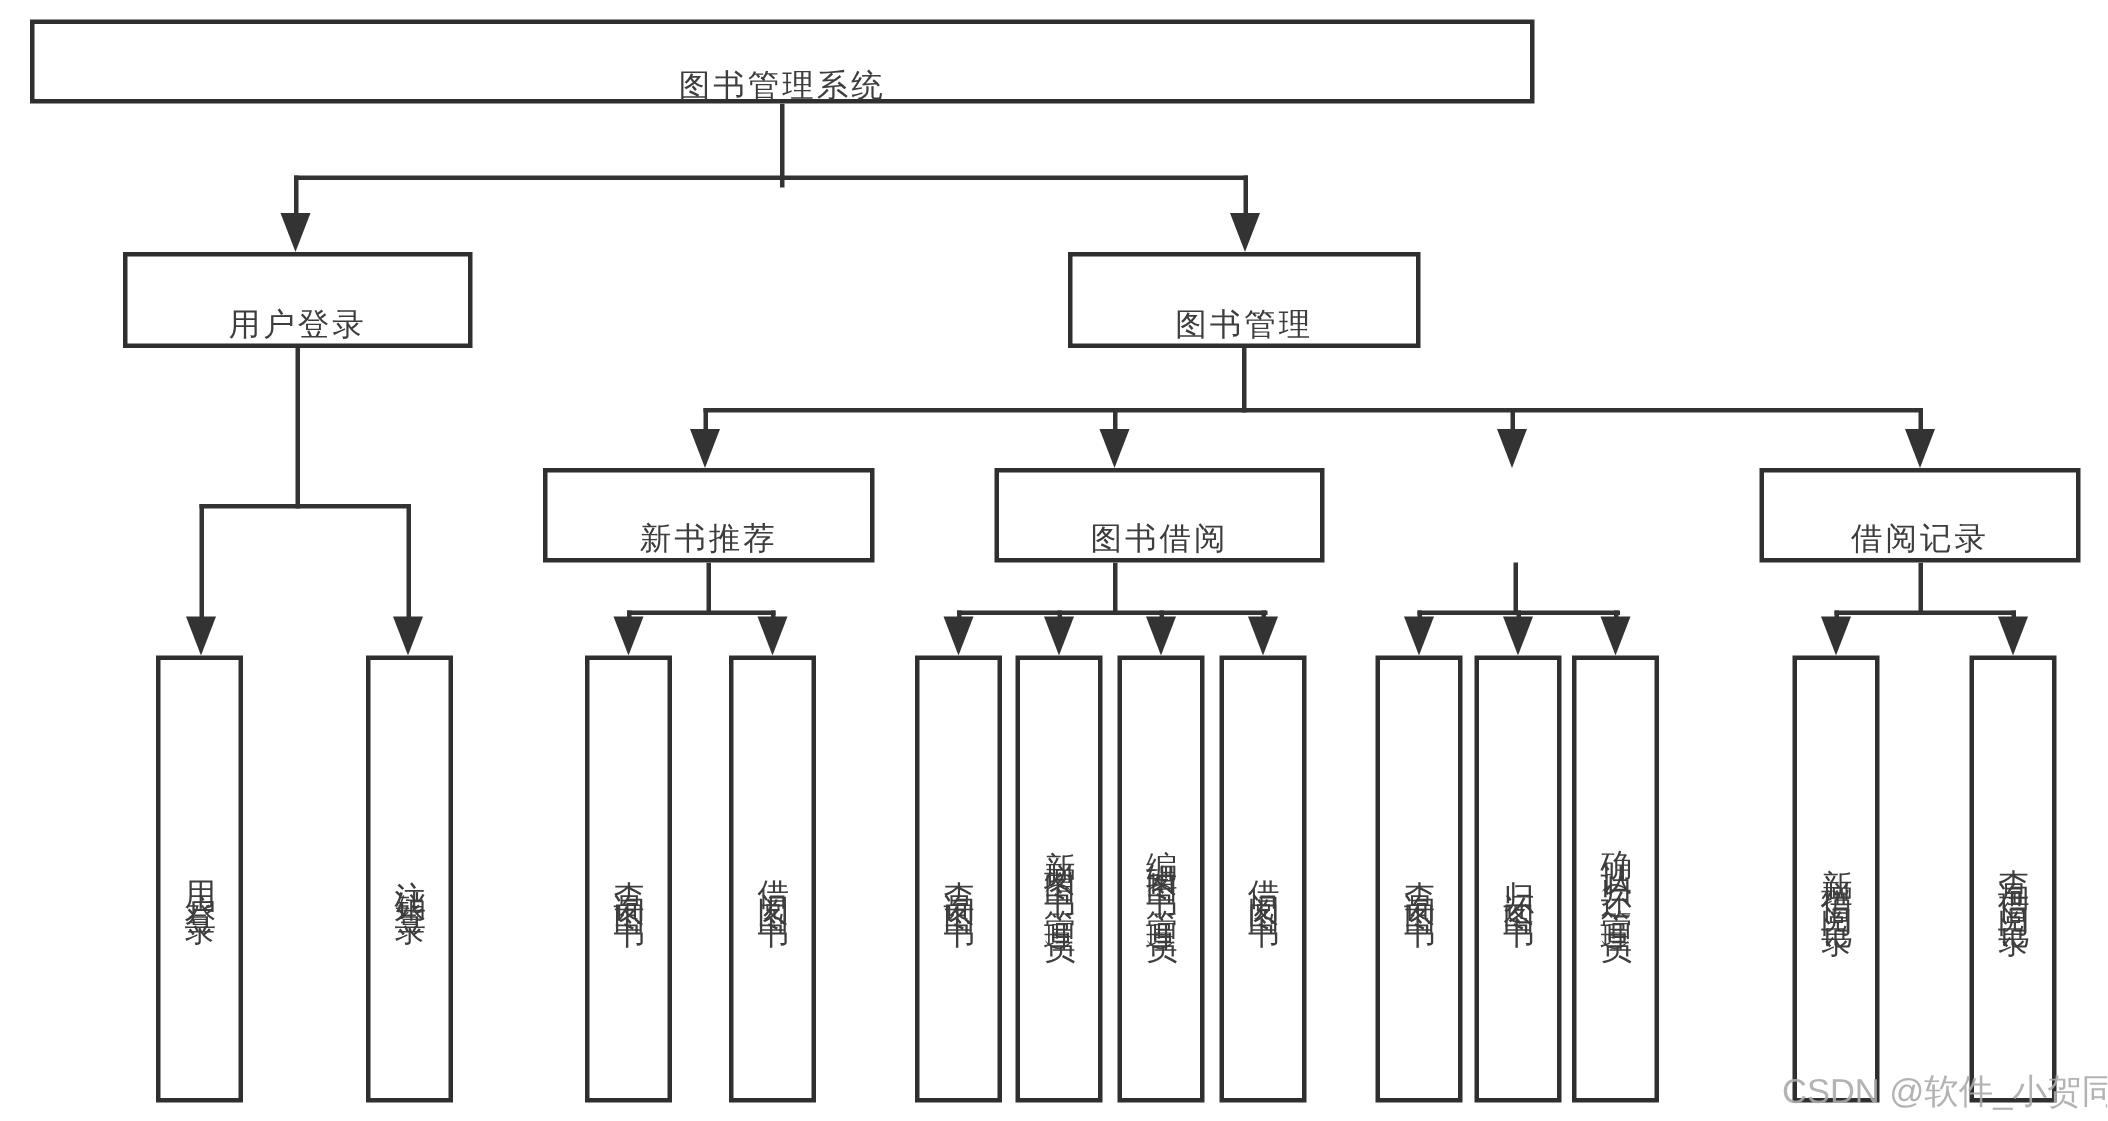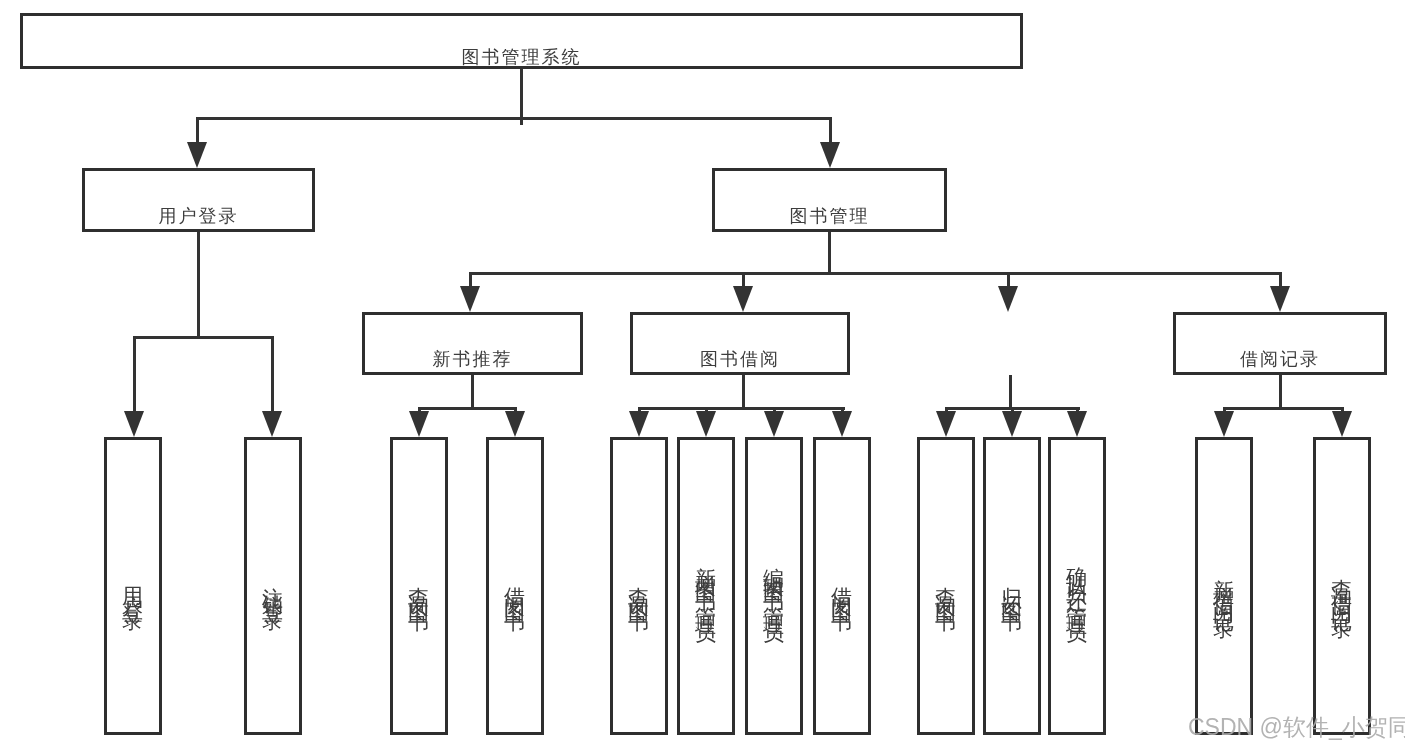--- a/index.html
+++ b/index.html
@@ -21,21 +21,21 @@
   .box {
     position: absolute;
     box-sizing: border-box;
     border: 3px solid var(--border);
     background: #ffffff;
     display: flex;
     align-items: center;
     justify-content: center;
   }
   .hlabel {
-    font-size: 18px;
+    font-size: 21px;
     letter-spacing: 2px;
     color: var(--text);
     white-space: nowrap;
     margin-top: 31px;
   }
   .vlabel {
     writing-mode: vertical-rl;
     text-orientation: mixed;
     font-size: 21px;
     letter-spacing: 8px;
@@ -133,21 +133,21 @@
   <div class="box" style="left:82px; top:168px; width:233px; height:64px;">
     <span class="hlabel">用户登录</span>
   </div>
   <div class="box" style="left:362px; top:312px; width:221px; height:63px;">
     <span class="hlabel">新书推荐</span>
   </div>
 
   <div class="box" style="left:712px; top:168px; width:235px; height:64px;">
     <span class="hlabel">图书管理</span>
   </div>
-  <div class="box" style="left:630px; top:312px; width:220px; height:63px;">
+  <div class="box" style="left:663px; top:312px; width:220px; height:63px;">
     <span class="hlabel">图书借阅</span>
   </div>
   <div class="box" style="left:1173px; top:312px; width:214px; height:63px;">
     <span class="hlabel">借阅记录</span>
   </div>
 
   <div class="box" style="left:104px; top:437px; width:58px; height:298px;">
     <span class="vlabel">用户登录</span>
   </div>
   <div class="box" style="left:244px; top:437px; width:58px; height:298px;">

